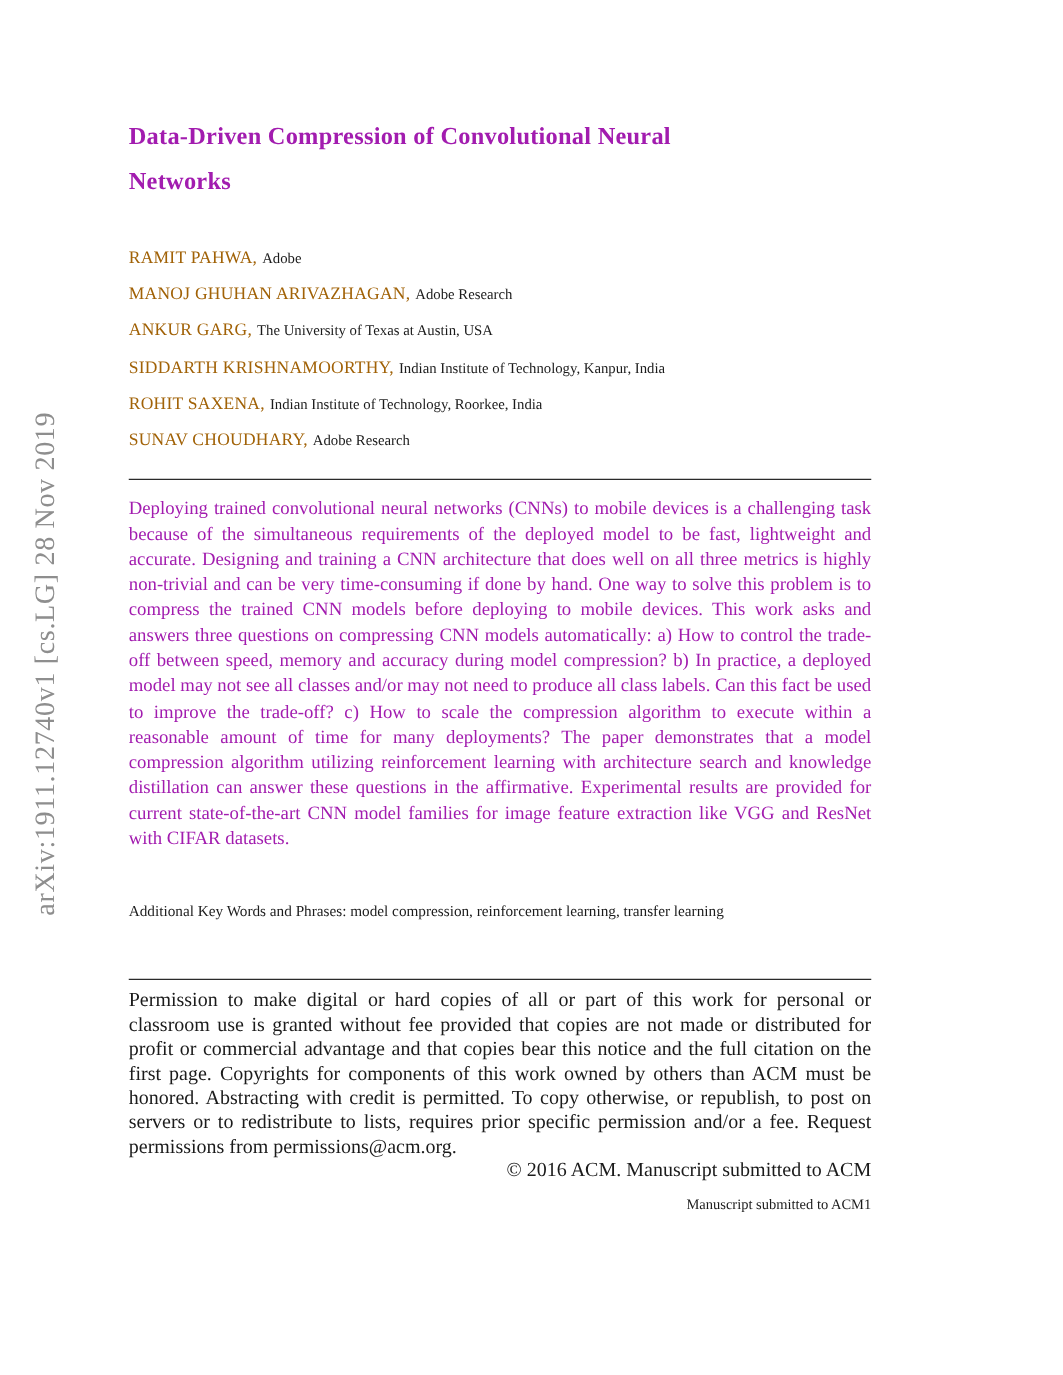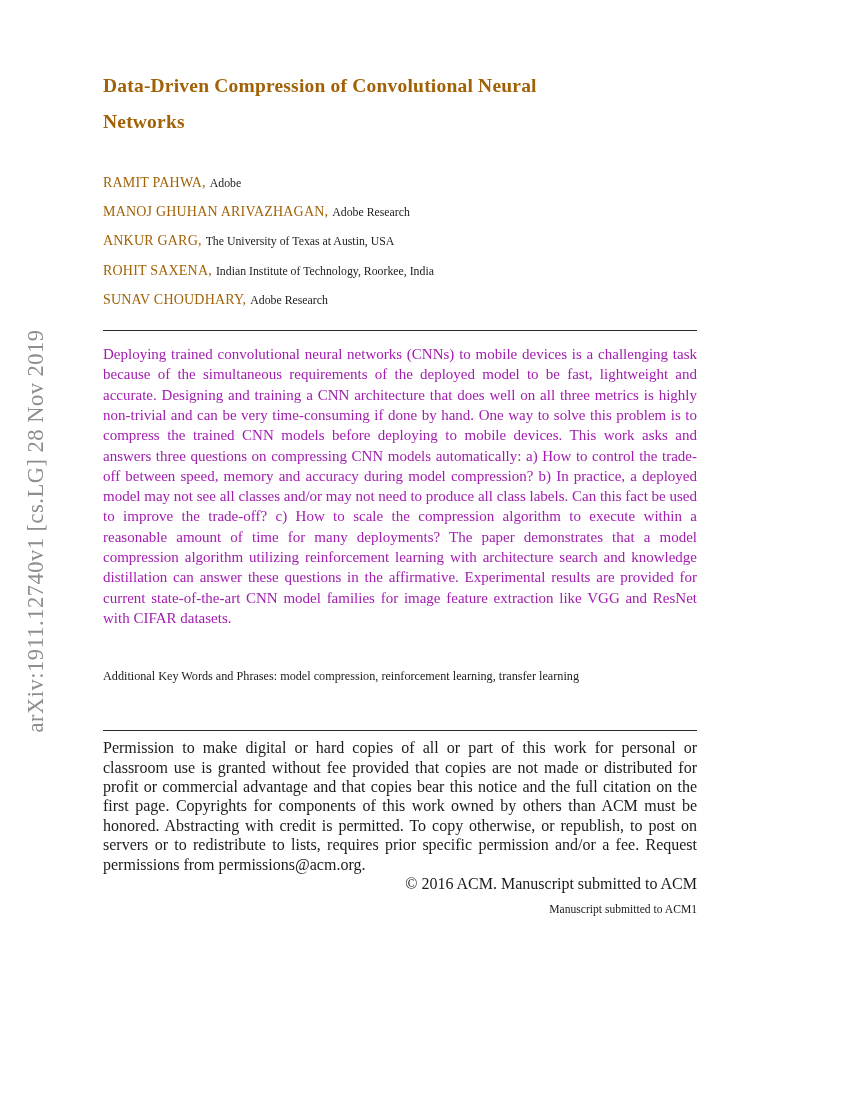--- a/index.html
+++ b/index.html
@@ -25,25 +25,25 @@
     letter-spacing: 0.5px;
     font-family: "Liberation Serif", serif;
   }
   .content {
     position: absolute;
     left: 103px;
     top: 0;
     width: 594px;
   }
   .title {
-    margin-top: 68px;
+    margin-top: 92px;
     font-size: 19.5px;
     font-weight: bold;
     line-height: 36px;
-    color: #a16207;
+    color: #a21caf;
     letter-spacing: 0.2px;
   }
   .title-line { display: block; }
   .authors { margin-top: 28px; }
   .author-line { line-height: 28.2px; white-space: nowrap; }
   .author-name {
     font-family: Liberation Serif, serif;
     font-size: 14px;
     letter-spacing: 0.2px;
     color: #a16207;
@@ -112,20 +112,24 @@
       </div>
       <div class="author-line">
         <span class="author-name">MANOJ GHUHAN ARIVAZHAGAN,</span>
         <span class="author-affil">Adobe Research</span>
       </div>
       <div class="author-line">
         <span class="author-name">ANKUR GARG,</span>
         <span class="author-affil">The University of Texas at Austin, USA</span>
       </div>
       <div class="author-line">
+        <span class="author-name">SIDDARTH KRISHNAMOORTHY,</span>
+        <span class="author-affil">Indian Institute of Technology, Kanpur, India</span>
+      </div>
+      <div class="author-line">
         <span class="author-name">ROHIT SAXENA,</span>
         <span class="author-affil">Indian Institute of Technology, Roorkee, India</span>
       </div>
       <div class="author-line">
         <span class="author-name">SUNAV CHOUDHARY,</span>
         <span class="author-affil">Adobe Research</span>
       </div>
     </div>
 
     <div class="rule"></div>

